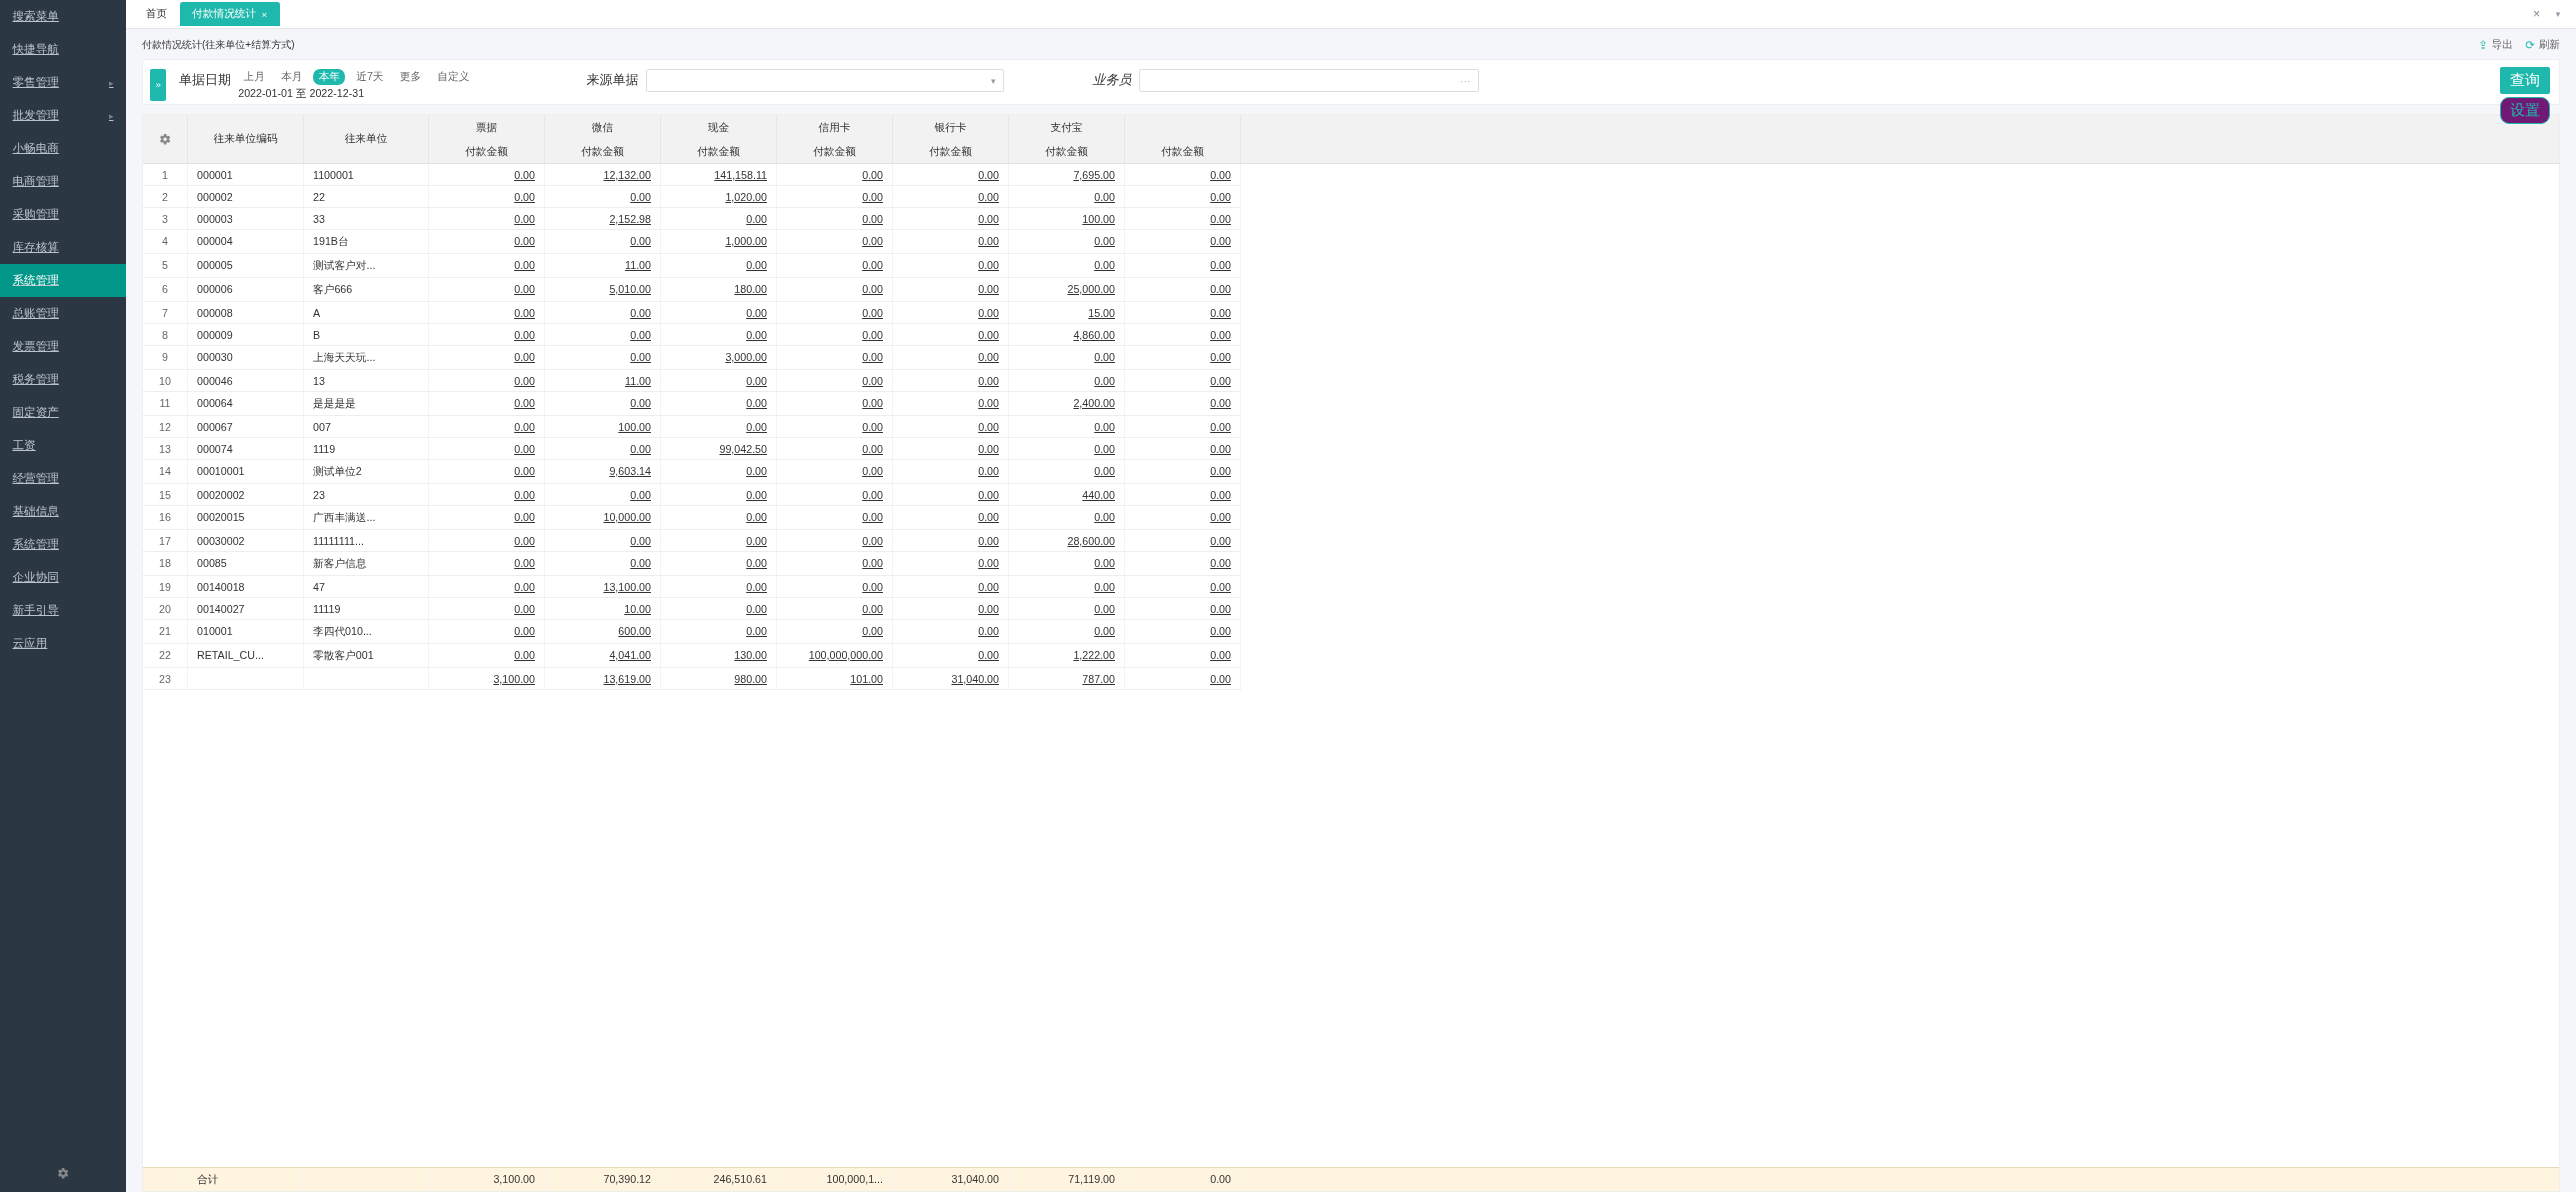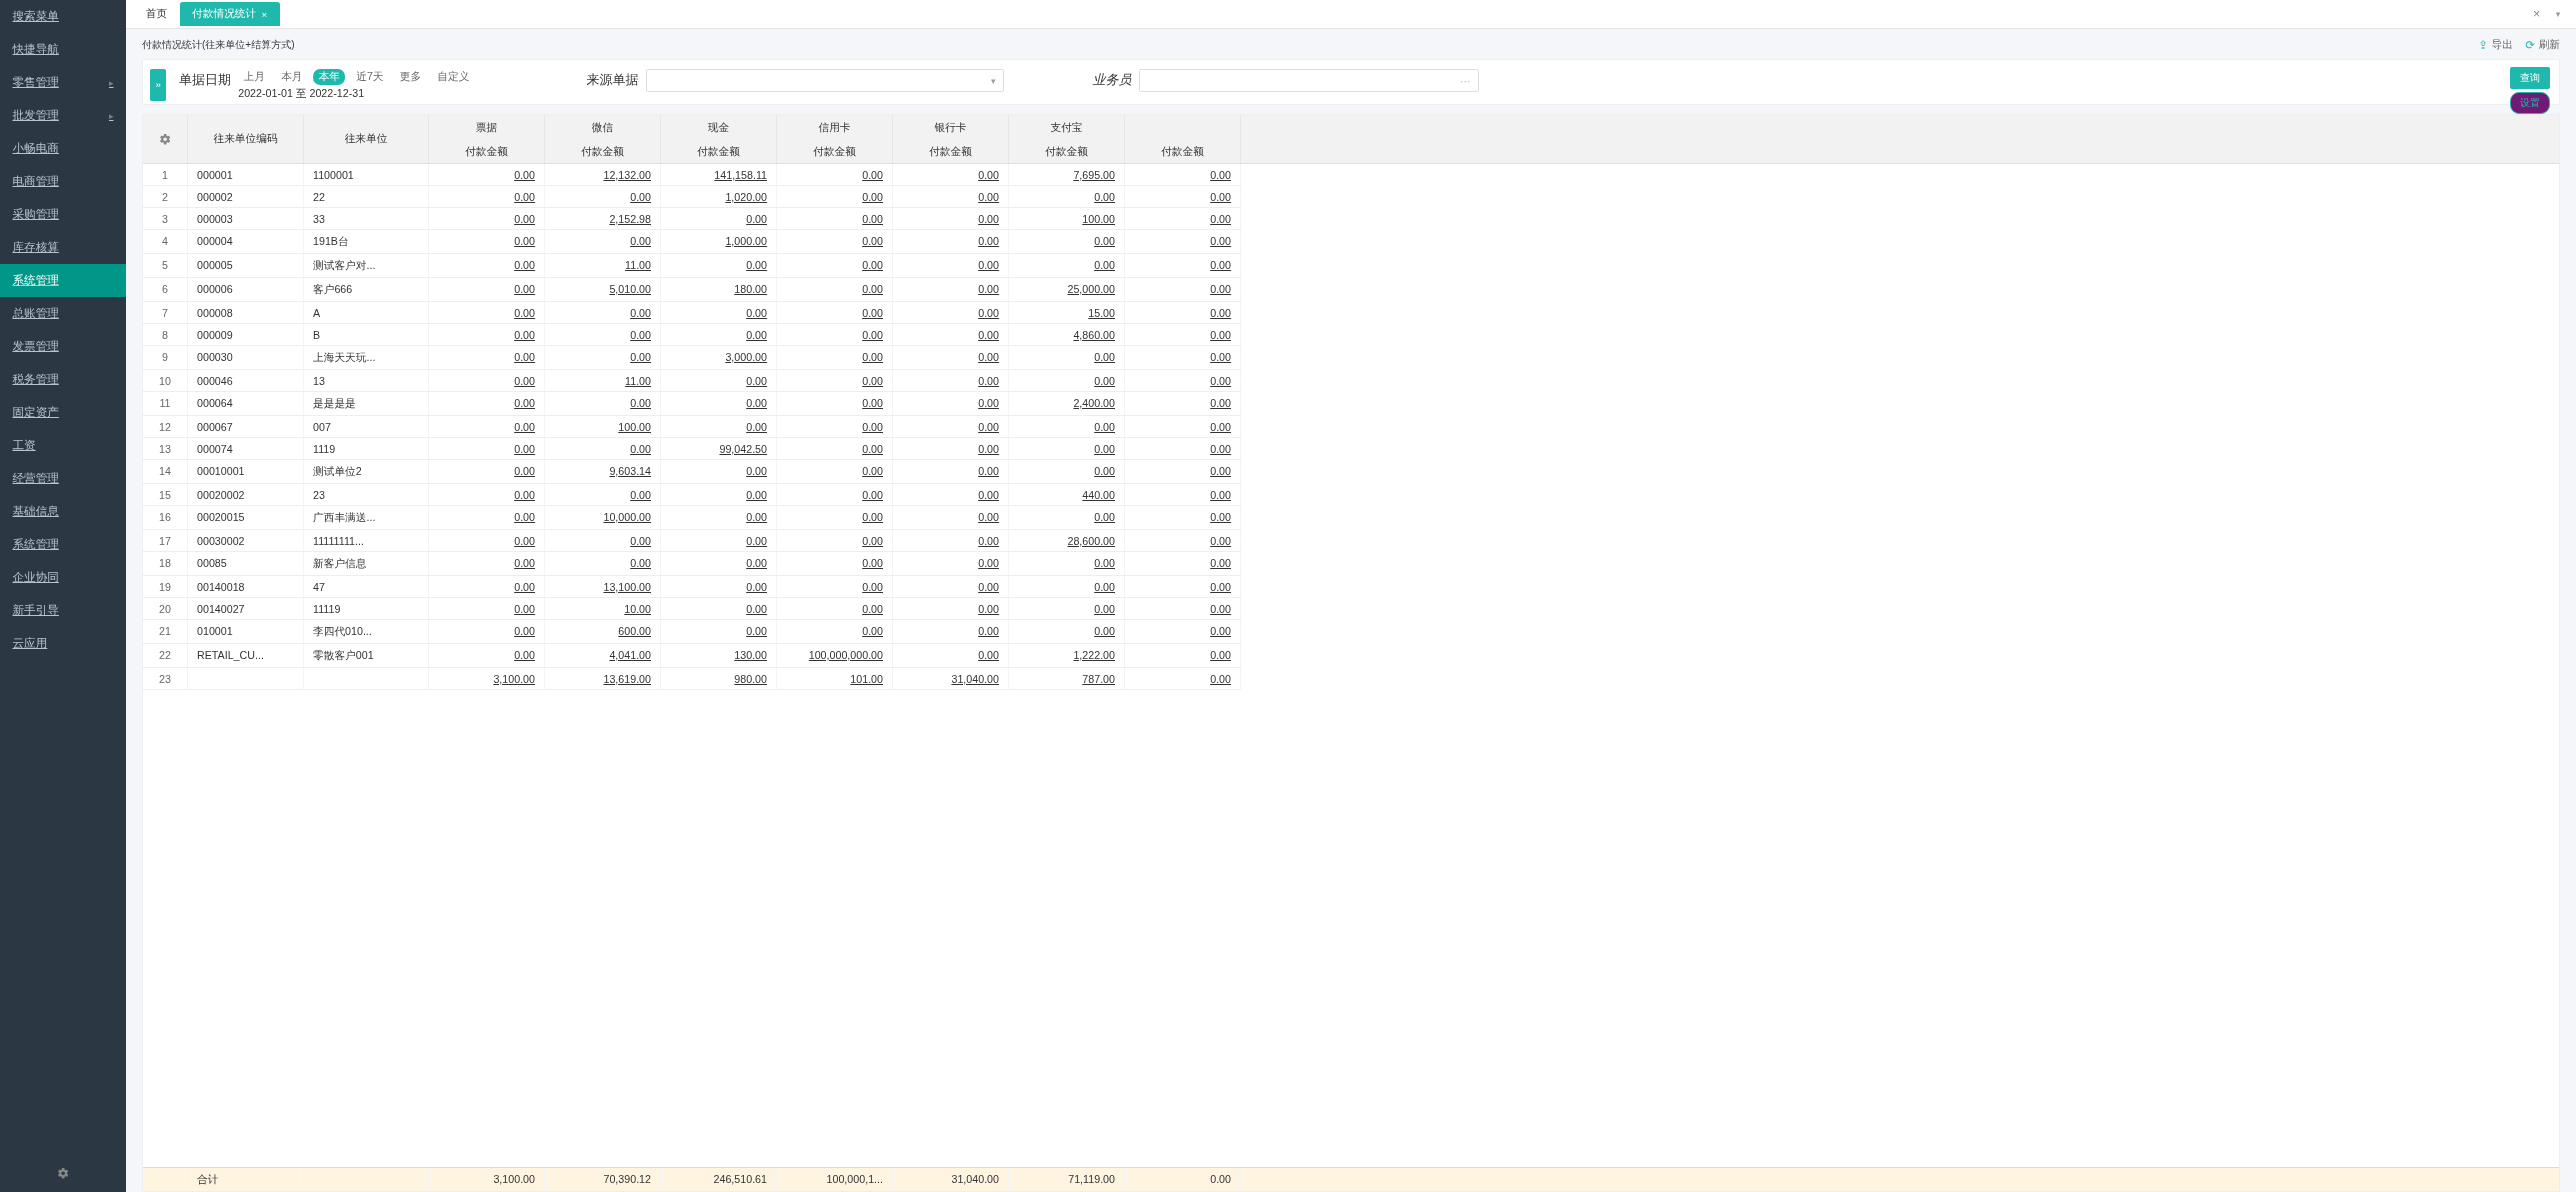--- a/index.html
+++ b/index.html
@@ -39,21 +39,21 @@
 .fval { display:flex; flex-direction:column; }
 .date-chips { display:flex; align-items:center; gap:5.4px; }
 .chip { font-size:10.7px; color:#666; cursor:pointer; padding:0.9px 5.4px; border-radius:7.2px; }
 .chip.active { background:#1fb8ac; color:#fff; }
 .date-range { font-size:10.7px; color:#333; margin-top:1.8px; }
 .select-input { width: 358px; border:0.9px solid #ddd; height:23px; border-radius:1.8px; display:flex; align-items:center; justify-content:flex-end; padding:0 7.2px; color:#bbb; background:#fff; cursor:pointer; }
 .select-input.narrow { width: 340px; }
 .fgroup.source { margin-left: 72px; }
 .fgroup.sales { margin-left: 36px; font-style: italic; }
 .action-btns { position:absolute; right: 9px; top: 7.2px; display:flex; flex-direction:column; gap:3.6px; }
-.btn { border:0.9px solid #1fb8ac; background:#1fb8ac; color:#fff; border-radius:1.8px; padding:2.7px 9px; font-size:10px; cursor:pointer; text-align:center; min-width:39px; }
+.btn { border:0.9px solid #1fb8ac; background:#1fb8ac; color:#fff; border-radius:1.8px; padding:2.7px 9px; font-size:15px; cursor:pointer; text-align:center; min-width:39px; }
 .btn.ghost { background:#701a75; color:#1fb8ac;border-radius:9px; }
 .expand-more { text-align:center; padding:5.4px 0 7.2px; color:#999; font-size:10.7px; cursor:pointer; }
 .expand-more .dd { color:#bbb; margin-right:3.6px; }
 
 
 .tablewrap { margin: 9px 16px 0; background:#fff; border:0.9px solid #eee; flex:1; display:flex; flex-direction:column; min-height:0; }
 .tgrid { display:grid; grid-template-columns: 45px 116px 125px 116px 116px 116px 116px 116px 116px 116px; }
 .thead { background:#f2f2f2; border-bottom:0.9px solid #e0e0e0; font-size:10.7px; }
 .th { padding:5.4px 7.2px; border-right:0.9px solid #e6e6e6; text-align:center; color:#333; display:flex; align-items:center; justify-content:center; }
 .th.span2v { grid-row: span 2; }

